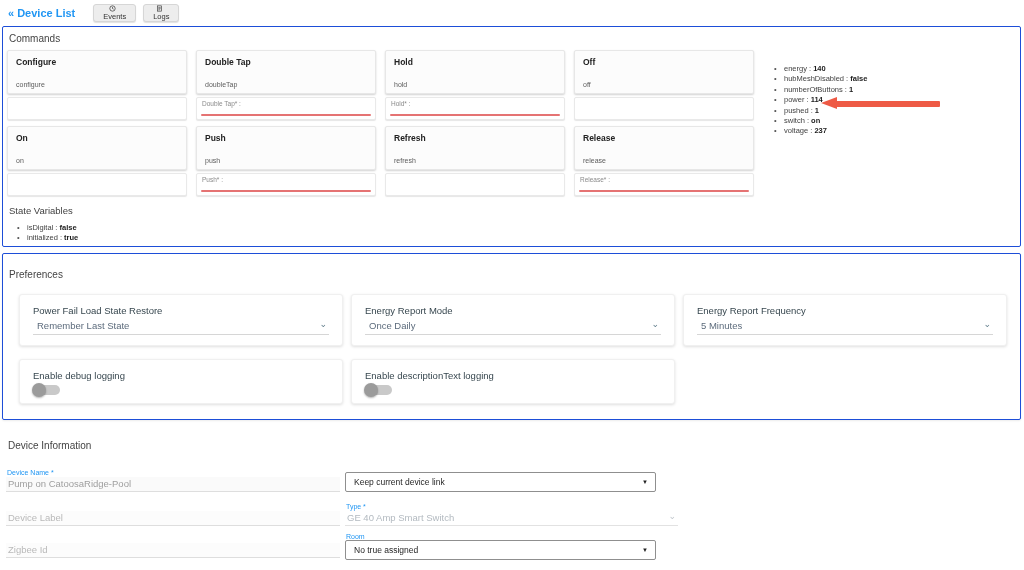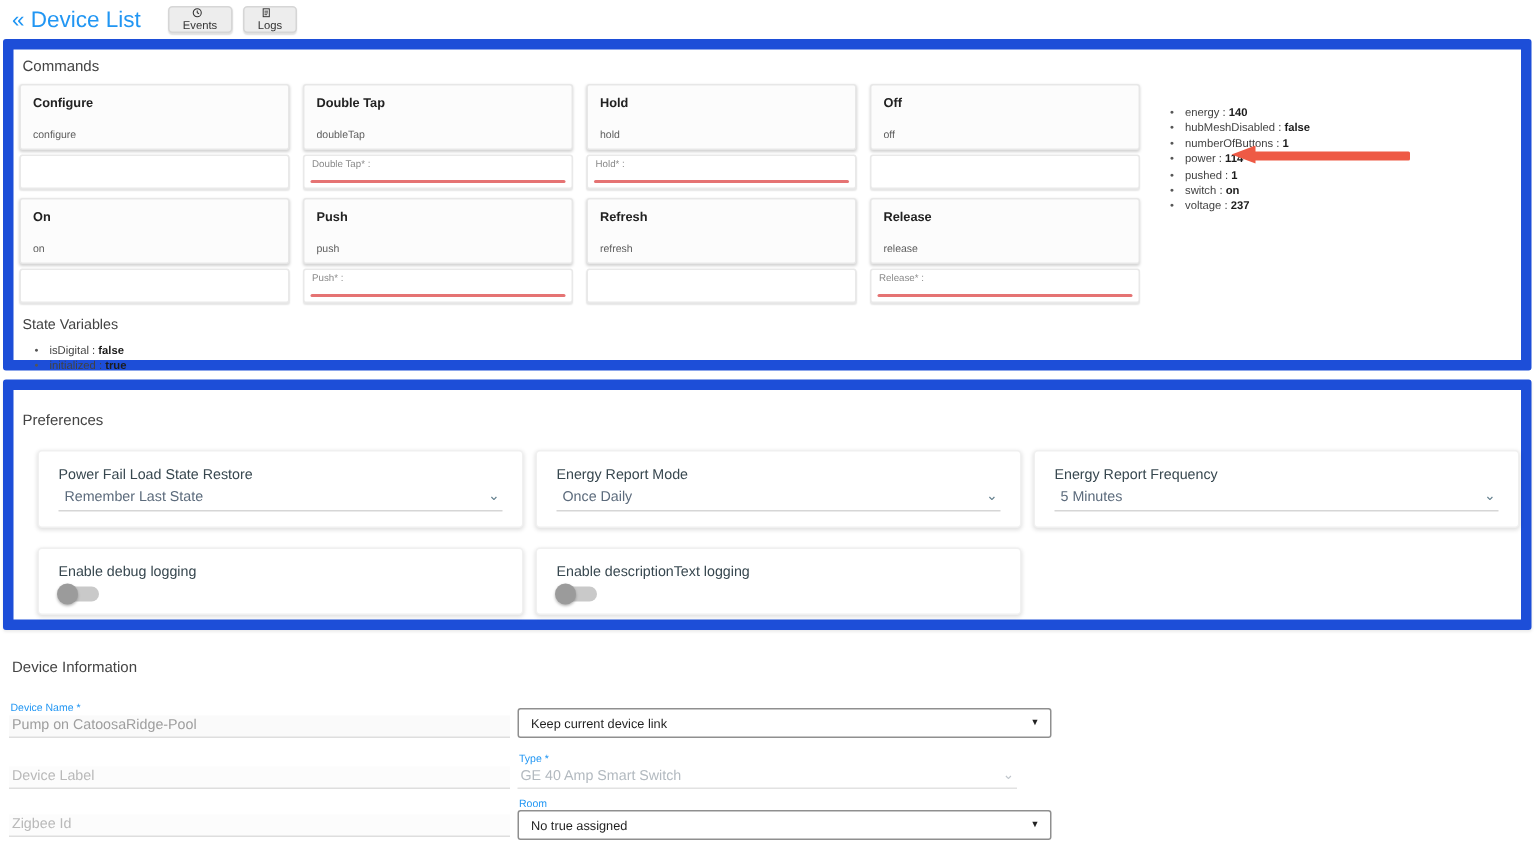--- a/index.html
+++ b/index.html
@@ -2,28 +2,28 @@
 <html style="--link-blue: #2196f3; --label-blue: #2196f3; --required-red-underline: #e57373; --arrow-red: #ee5a45;"><head>
 <meta charset="utf-8">
 <style>
   * { margin:0; padding:0; box-sizing:border-box; }
   html,body { width:1024px; height:570px; background:#fff; overflow:hidden;
               font-family:"Liberation Sans", sans-serif; color:#333; }
   body { position:relative; }
 
   
   .toolbar { position:absolute; left:8px; top:3px; height:20px; display:flex; align-items:center; }
-  .back-link { color:var(--link-blue); font-size:15px; font-weight:normal; text-decoration:none; margin-right:18px; cursor:pointer; }
+  .back-link { color:var(--link-blue); font-size:11px; font-weight:bold; text-decoration:none; margin-right:18px; cursor:pointer; }
   .tb-btn { height:18px; padding:0 9px; margin-right:7px; background:#ededed; border:1px solid #d6d6d6;
             border-radius:3px; box-shadow:0 1px 1px rgba(0,0,0,.12); display:inline-flex; align-items:center;
             font-size:7.5px; color:#333; cursor:pointer;flex-direction:column; }
   .tb-btn svg { margin-right:4px; }
 
   
-  .panel { position:absolute; background:#fff; border:7px solid #1d4ed8; border-radius:2px; }
+  .panel { position:absolute; background:#fff; border:1px solid #1d4ed8; border-radius:2px; }
   #top-panel { left:2px; top:26px; width:1019px; height:221px; }
   #pref-panel { left:2px; top:253px; width:1019px; height:167px; box-shadow:0 1px 2px rgba(0,0,0,.08); }
   .section-h { font-size:10px; color:#444; }
 
   
   #commands-h { position:absolute; left:6px; top:6px; }
   #commands-grid { position:absolute; left:4px; top:23px; width:754px; display:grid;
                    grid-template-columns:repeat(4,180px); column-gap:9px; row-gap:6px; }
   .cmd-cell { width:180px; }
   .cmd-card { position:relative; height:44px; background:#fcfcfc; border:1px solid #e7e7e7; border-radius:2px;
@@ -69,21 +69,21 @@
   .switch .knob { position:absolute; left:-1px; top:-2px; width:14px; height:14px; border-radius:50%;
                   background:#9b9b9b; box-shadow:0 1px 2px rgba(0,0,0,.3); }
 
   
   #devinfo-h { position:absolute; left:8px; top:440px; }
   .fld-label { position:absolute; font-size:7px; color:var(--label-blue); }
   .mat-input { position:absolute; left:6px; width:334px; height:15px; background:#fafafa;
                border:none; border-bottom:1px solid #dedede; font-size:9.5px; color:#9e9e9e;
                font-family:"Liberation Sans", sans-serif; padding:0 0 1px 2px; outline:none; }
   .mat-input::placeholder { color:#b9b9b9; }
-  .box-select { position:absolute; left:345px; width:356px; height:20px; background:#fff;
+  .box-select { position:absolute; left:345px; width:311px; height:20px; background:#fff;
                 border:1px solid #8f8f8f; border-radius:2px; cursor:pointer; }
   .box-select .val { position:absolute; left:8px; top:4px; font-size:8.5px; color:#1f1f1f; }
   .box-select .caret { position:absolute; right:7px; top:6px; font-size:6px; color:#222; }
   .ul-select { position:absolute; left:345px; width:333px; height:15px; border-bottom:1px solid #e2e2e2; }
   .ul-select .val { position:absolute; left:2px; top:1px; font-size:9.5px; color:#b3bac0; }
   .ul-select .chev { position:absolute; right:2px; top:0; font-size:9px; color:#c0c6cc; }
 </style>
 </head>
 <body>
 

